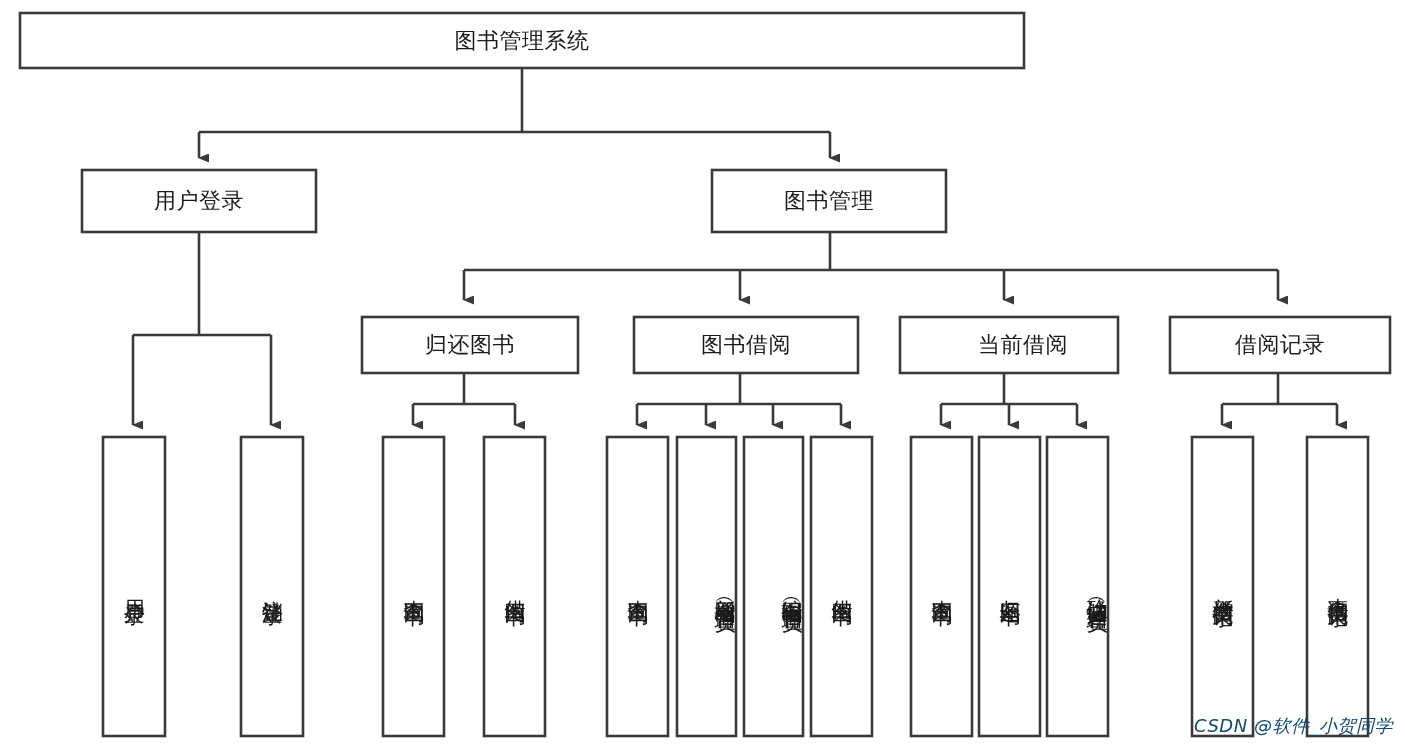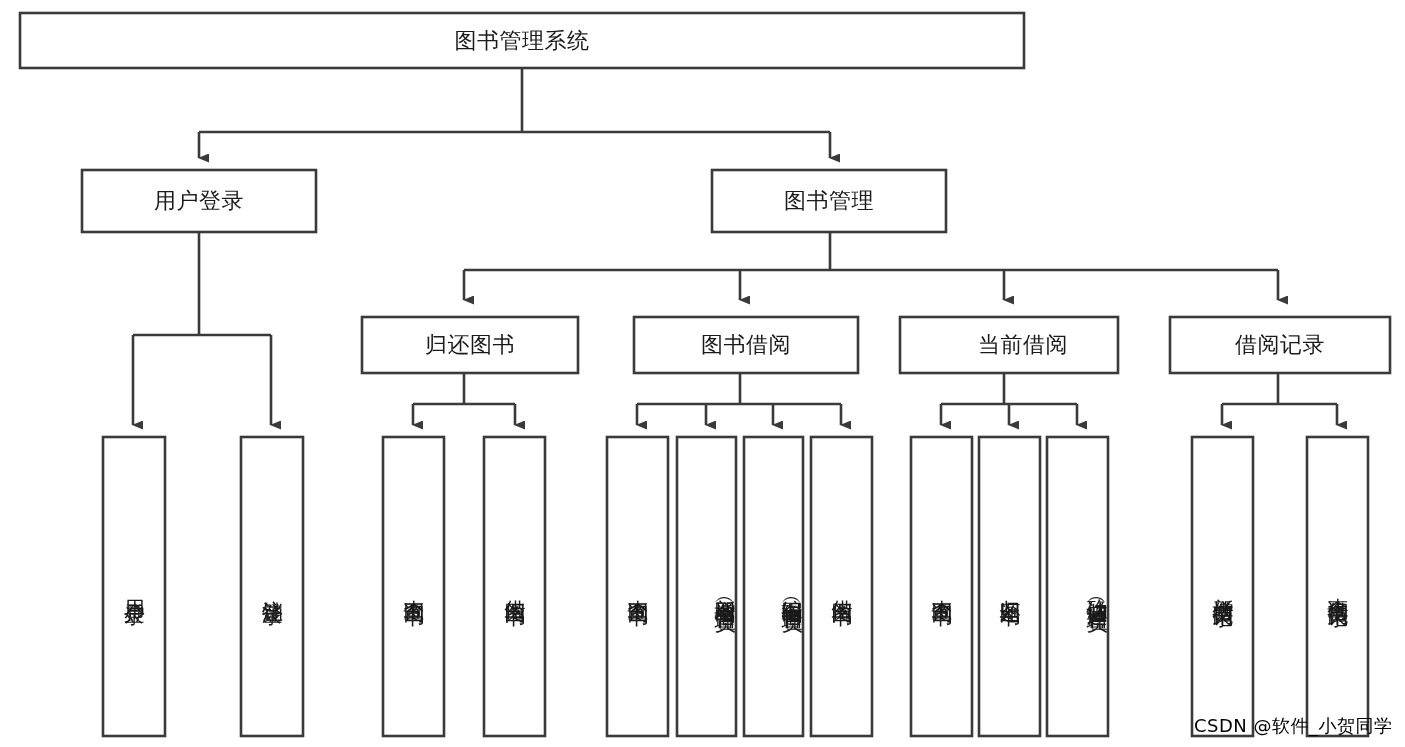--- a/index.html
+++ b/index.html
@@ -46,25 +46,26 @@
     text-orientation: upright;
     color: #1a1a1a;
     font-size: 21px;
     letter-spacing: 2px;
     line-height: 1.1;
     white-space: nowrap;
     pointer-events: none;
   }
   .watermark {
     position: absolute;
-    color: #000000;
+    color: #0c4a6e;
     font-size: 18px;
     letter-spacing: 0.5px;
     white-space: nowrap;
     pointer-events: none;
+    font-style: italic;
   }
 </style>
 </head>
 <body>
 
 <div id="canvas">
 
   <svg viewBox="0 0 1405 747" xmlns="http://www.w3.org/2000/svg">
     <defs>
       <marker id="arrowhead" markerWidth="9" markerHeight="11" refX="4.5" refY="10" orient="auto" markerUnits="userSpaceOnUse">

